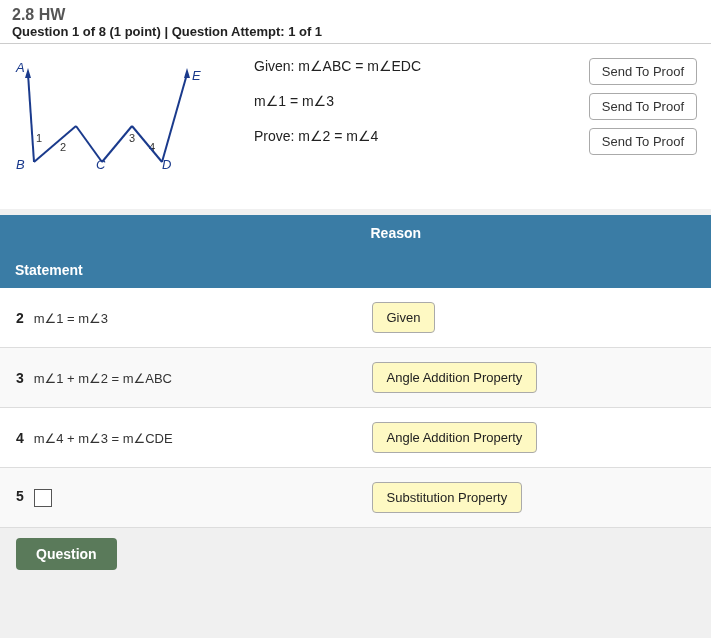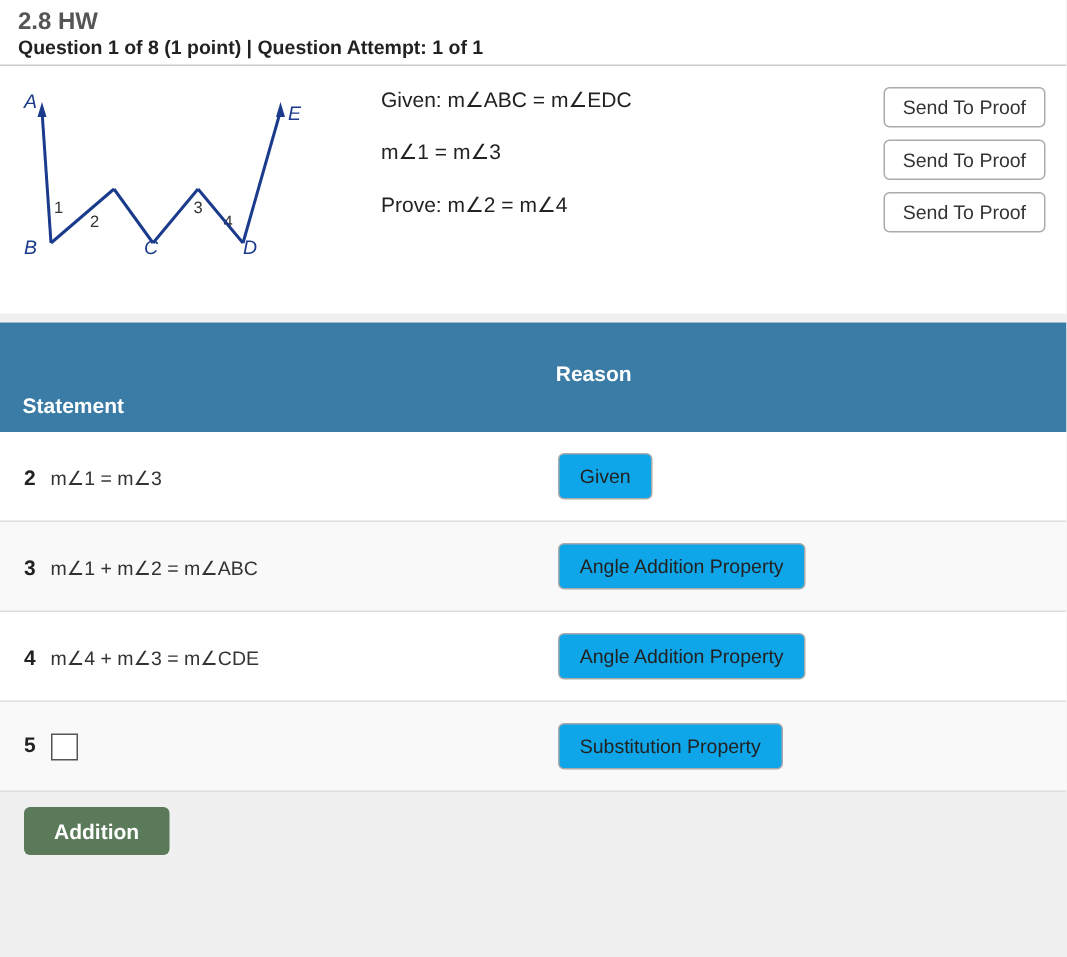--- a/index.html
+++ b/index.html
@@ -78,21 +78,21 @@
     .table-header .col-stmt {
       flex: 1;
       padding: 10px 15px;
       color: #fff;
       font-weight: bold;
       font-size: 14px;
       margin-top: 37px;
     }
     .table-header .col-reason {
       flex: 1;
-      padding: 26px 16px;
+      padding: 10px 16px;
       color: #fff;
       font-weight: bold;
       font-size: 14px;
     }
     .table-row-item {
       display: flex;
       flex-direction: row;
       border-bottom: 1px solid #ddd;
       background: #fff;
       min-height: 60px;
@@ -110,21 +110,21 @@
     .col-reason {
       flex: 1;
       padding: 10px 16px;
     }
     .reason-box {
       border: 1.5px solid #aaa;
       border-radius: 4px;
       padding: 7px 14px;
       display: inline-block;
       font-size: 13px;
-      background: #0ea5e9;
+      background: #fef9c3;
       color: #222;
       cursor: pointer;
     }
     .row-num {
       font-weight: bold;
       margin-right: 6px;
       color: #222;
     }
     .stmt-text {
       font-size: 13px;
@@ -255,15 +255,15 @@
     <div class="col-stmt">
       <span class="row-num">5</span>
       <span class="empty-input"></span>
     </div>
     <div class="col-reason">
       <span class="reason-box">Substitution Property</span>
     </div>
   </div>
 </div>
 
-<button class="validate-btn">Addition</button>
+<button class="validate-btn">Question</button>
 
 
 
 </body></html>

